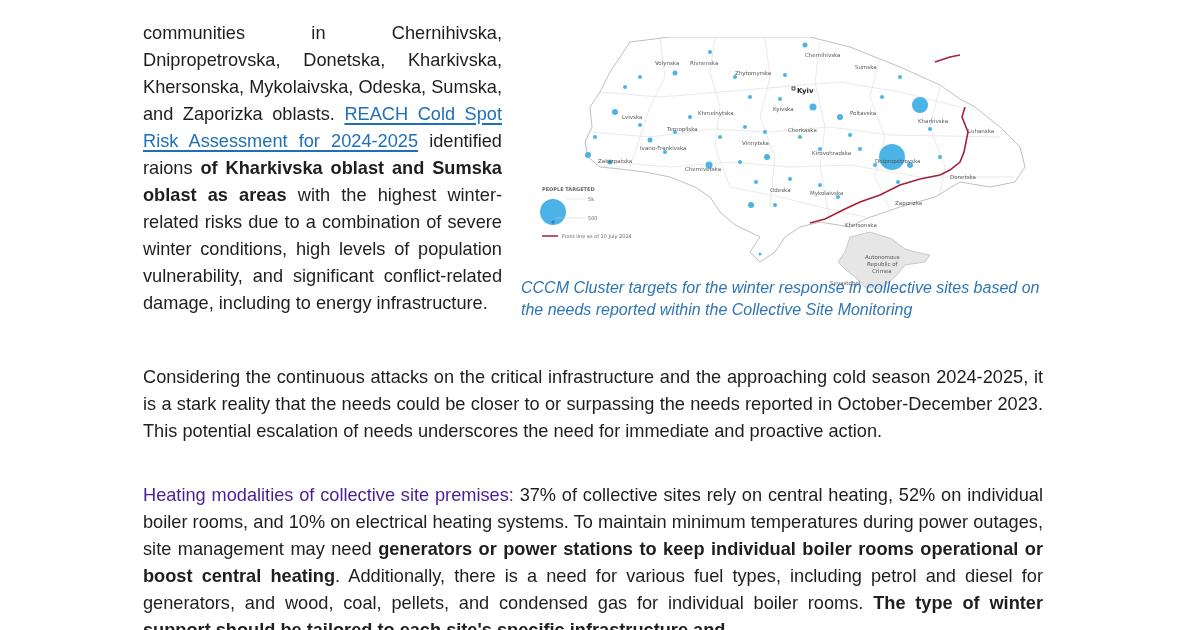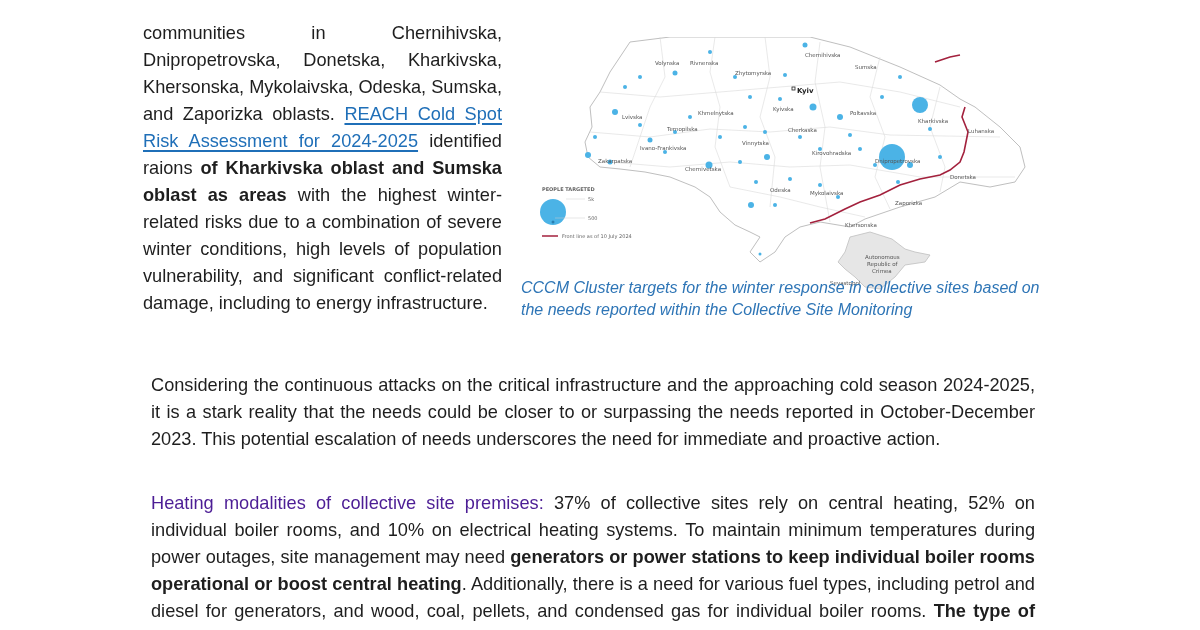--- a/index.html
+++ b/index.html
@@ -19,21 +19,21 @@
   b { font-weight: bold; }
   .map-wrap { position: absolute; left: 520px; top: 0; width: 520px; height: 265px; margin-top: 37px; }
   .caption {
     position: absolute; left: 521px; top: 277px; width: 520px;
     font-size: 16px; line-height: 21.5px; font-style: italic; color: #2e75b6;
   }
   .para {
     position: absolute; left: 143px; width: 900px;
     font-size: 18.2px; line-height: 27px; text-align: justify;
   }
-  .para p { margin: 8px; }
+  .para p { margin: 0; }
   .p1 { top: 364px; }
   .p2 { top: 482px; }
   .accent { color: #4c1d95; }
   .map-label { font-family: "DejaVu Sans", sans-serif; font-size: 5.5px; fill: #555; }
   .legend-text { font-family: "DejaVu Sans", sans-serif; font-size: 5px; fill: #666; }
 </style>
 </head>
 <body>
 
 <div class="col-left">

